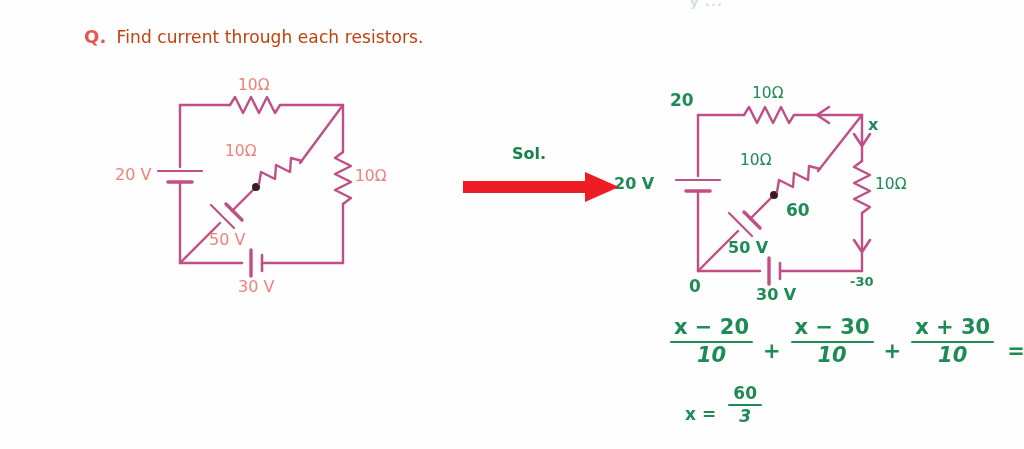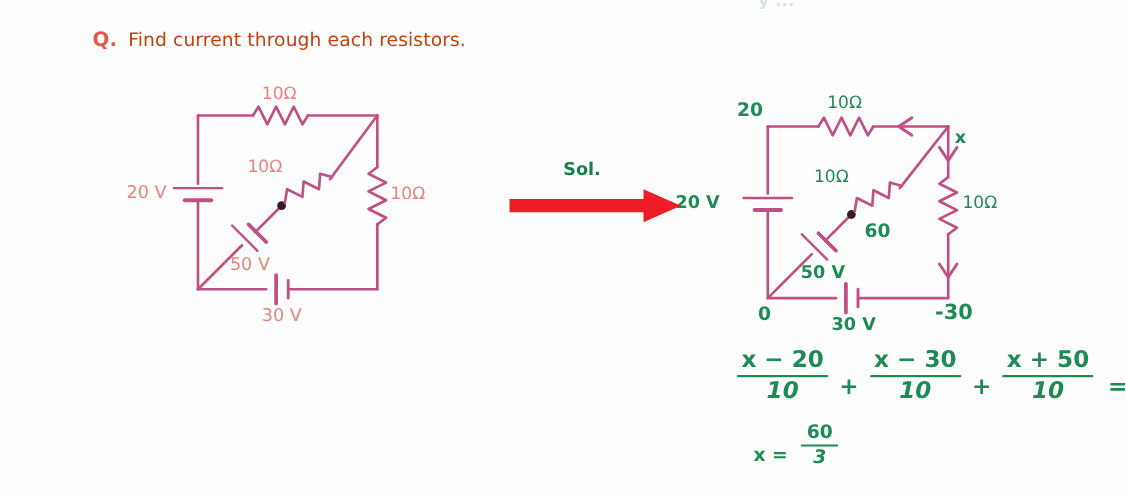--- a/index.html
+++ b/index.html
@@ -249,21 +249,21 @@
     <span class="lbl lbl-s" style="left:60px; top:20px; font-size:17px;">20</span>
     <span class="lbl lbl-s" style="left:142px; top:14px; font-weight:normal;">10Ω</span>
     <span class="lbl lbl-s" style="left:258px; top:45px; font-size:16px;">x</span>
     <span class="lbl lbl-s" style="left:130px; top:81px; font-weight:normal;">10Ω</span>
     <span class="lbl lbl-s" style="left:265px; top:105px; font-weight:normal;">10Ω</span>
     <span class="lbl lbl-s" style="left:4px; top:104px; font-size:16px;">20 V</span>
     <span class="lbl lbl-s" style="left:176px; top:130px; font-size:17px;">60</span>
     <span class="lbl lbl-s" style="left:118px; top:168px; font-size:16px;">50 V</span>
     <span class="lbl lbl-s" style="left:79px; top:206px; font-size:17px;">0</span>
     <span class="lbl lbl-s" style="left:146px; top:215px; font-size:16px;">30 V</span>
-    <span class="lbl lbl-s" style="left:240px; top:203px; font-size:19px;">-30</span>
+    <span class="lbl lbl-s" style="left:240px; top:203px; font-size:13px;">-30</span>
   </div>
 
   <div id="sol-label">Sol.</div>
   <svg id="sol-arrow" viewBox="0 0 158 34">
     <path d="M0,11 L122,11 L122,2 L156,17 L122,32 L122,23 L0,23 Z" fill="#ee1c25"></path>
   </svg>
 
   <div id="equations">
 
     <div class="eq-row" id="eq-row-1">
@@ -273,21 +273,21 @@
         <span class="den">10</span>
       </span>
       <span class="op">+</span>
       <span class="frac">
         <span class="num">x − 30</span>
         <span class="bar"></span>
         <span class="den">10</span>
       </span>
       <span class="op">+</span>
       <span class="frac">
-        <span class="num">x + 50</span>
+        <span class="num">x + 30</span>
         <span class="bar"></span>
         <span class="den">10</span>
       </span>
       <span class="eqsign">= 0</span>
     </div>
 
     <div class="eq-row" id="eq-row-2">
       <span class="var-x">x =</span>
       <span class="frac">
         <span class="num">60</span>

